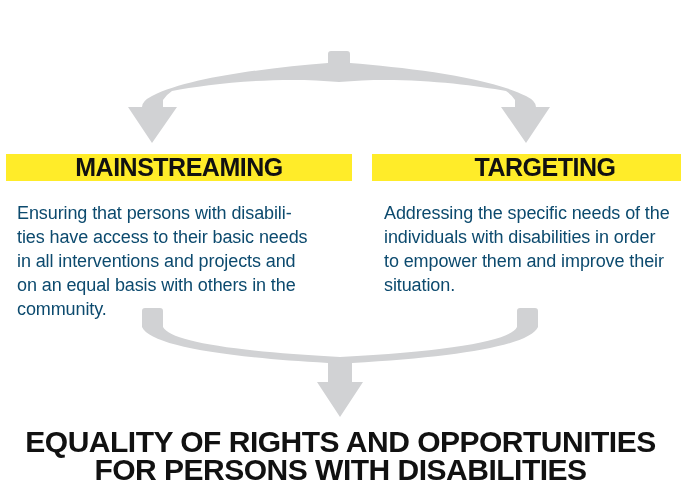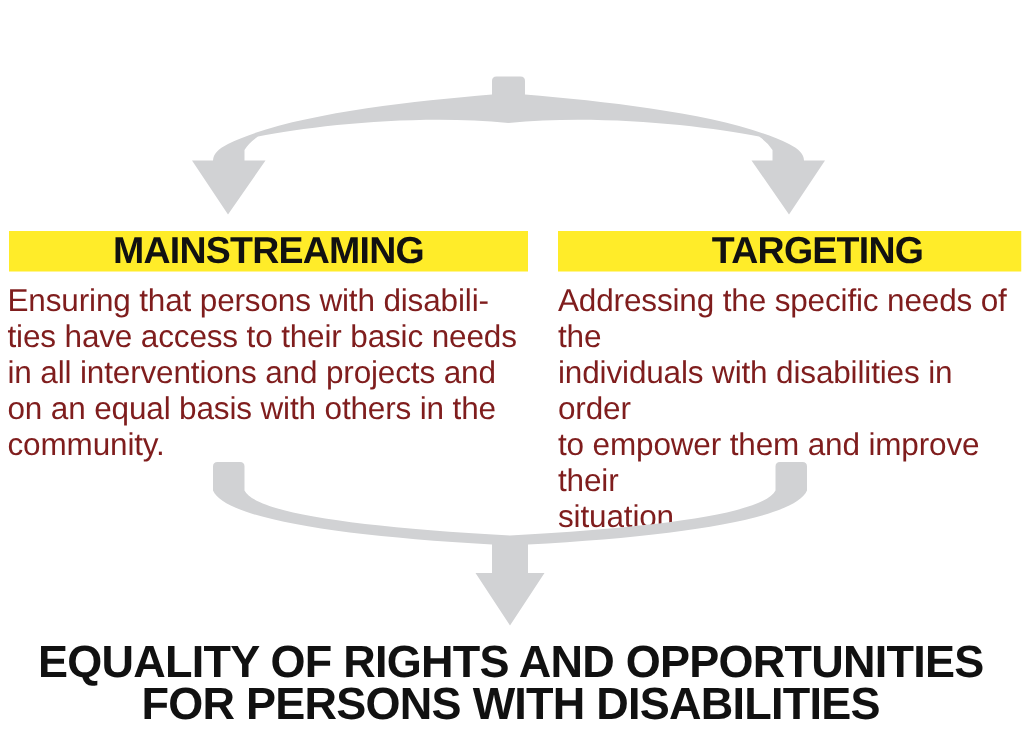--- a/index.html
+++ b/index.html
@@ -41,25 +41,25 @@
     font-weight: bold;
     letter-spacing: -0.5px;
     color: var(--ink, #111111);
     white-space: nowrap;
   }
   .bar-left  { left: 6px; }
   .bar-right { left: 372px; }
   .desc {
     position: absolute;
     top: 189px;
-    margin: 0;
-    font-size: 21px;
+    margin: 12px;
+    font-size: 18px;
     line-height: 24px;
     letter-spacing: -0.1px;
-    color: #7f1d1d;
+    color: #0c4a6e;
     white-space: pre-line;
   }
   .desc-left  { left: 5px;   width: 345px; }
   .desc-right { left: 372px; width: 308px; }
   .outcome {
     position: absolute;
     left: 0; right: 0; top: 428px;
     margin: 0;
     text-align: center;
     font-size: 30px;

